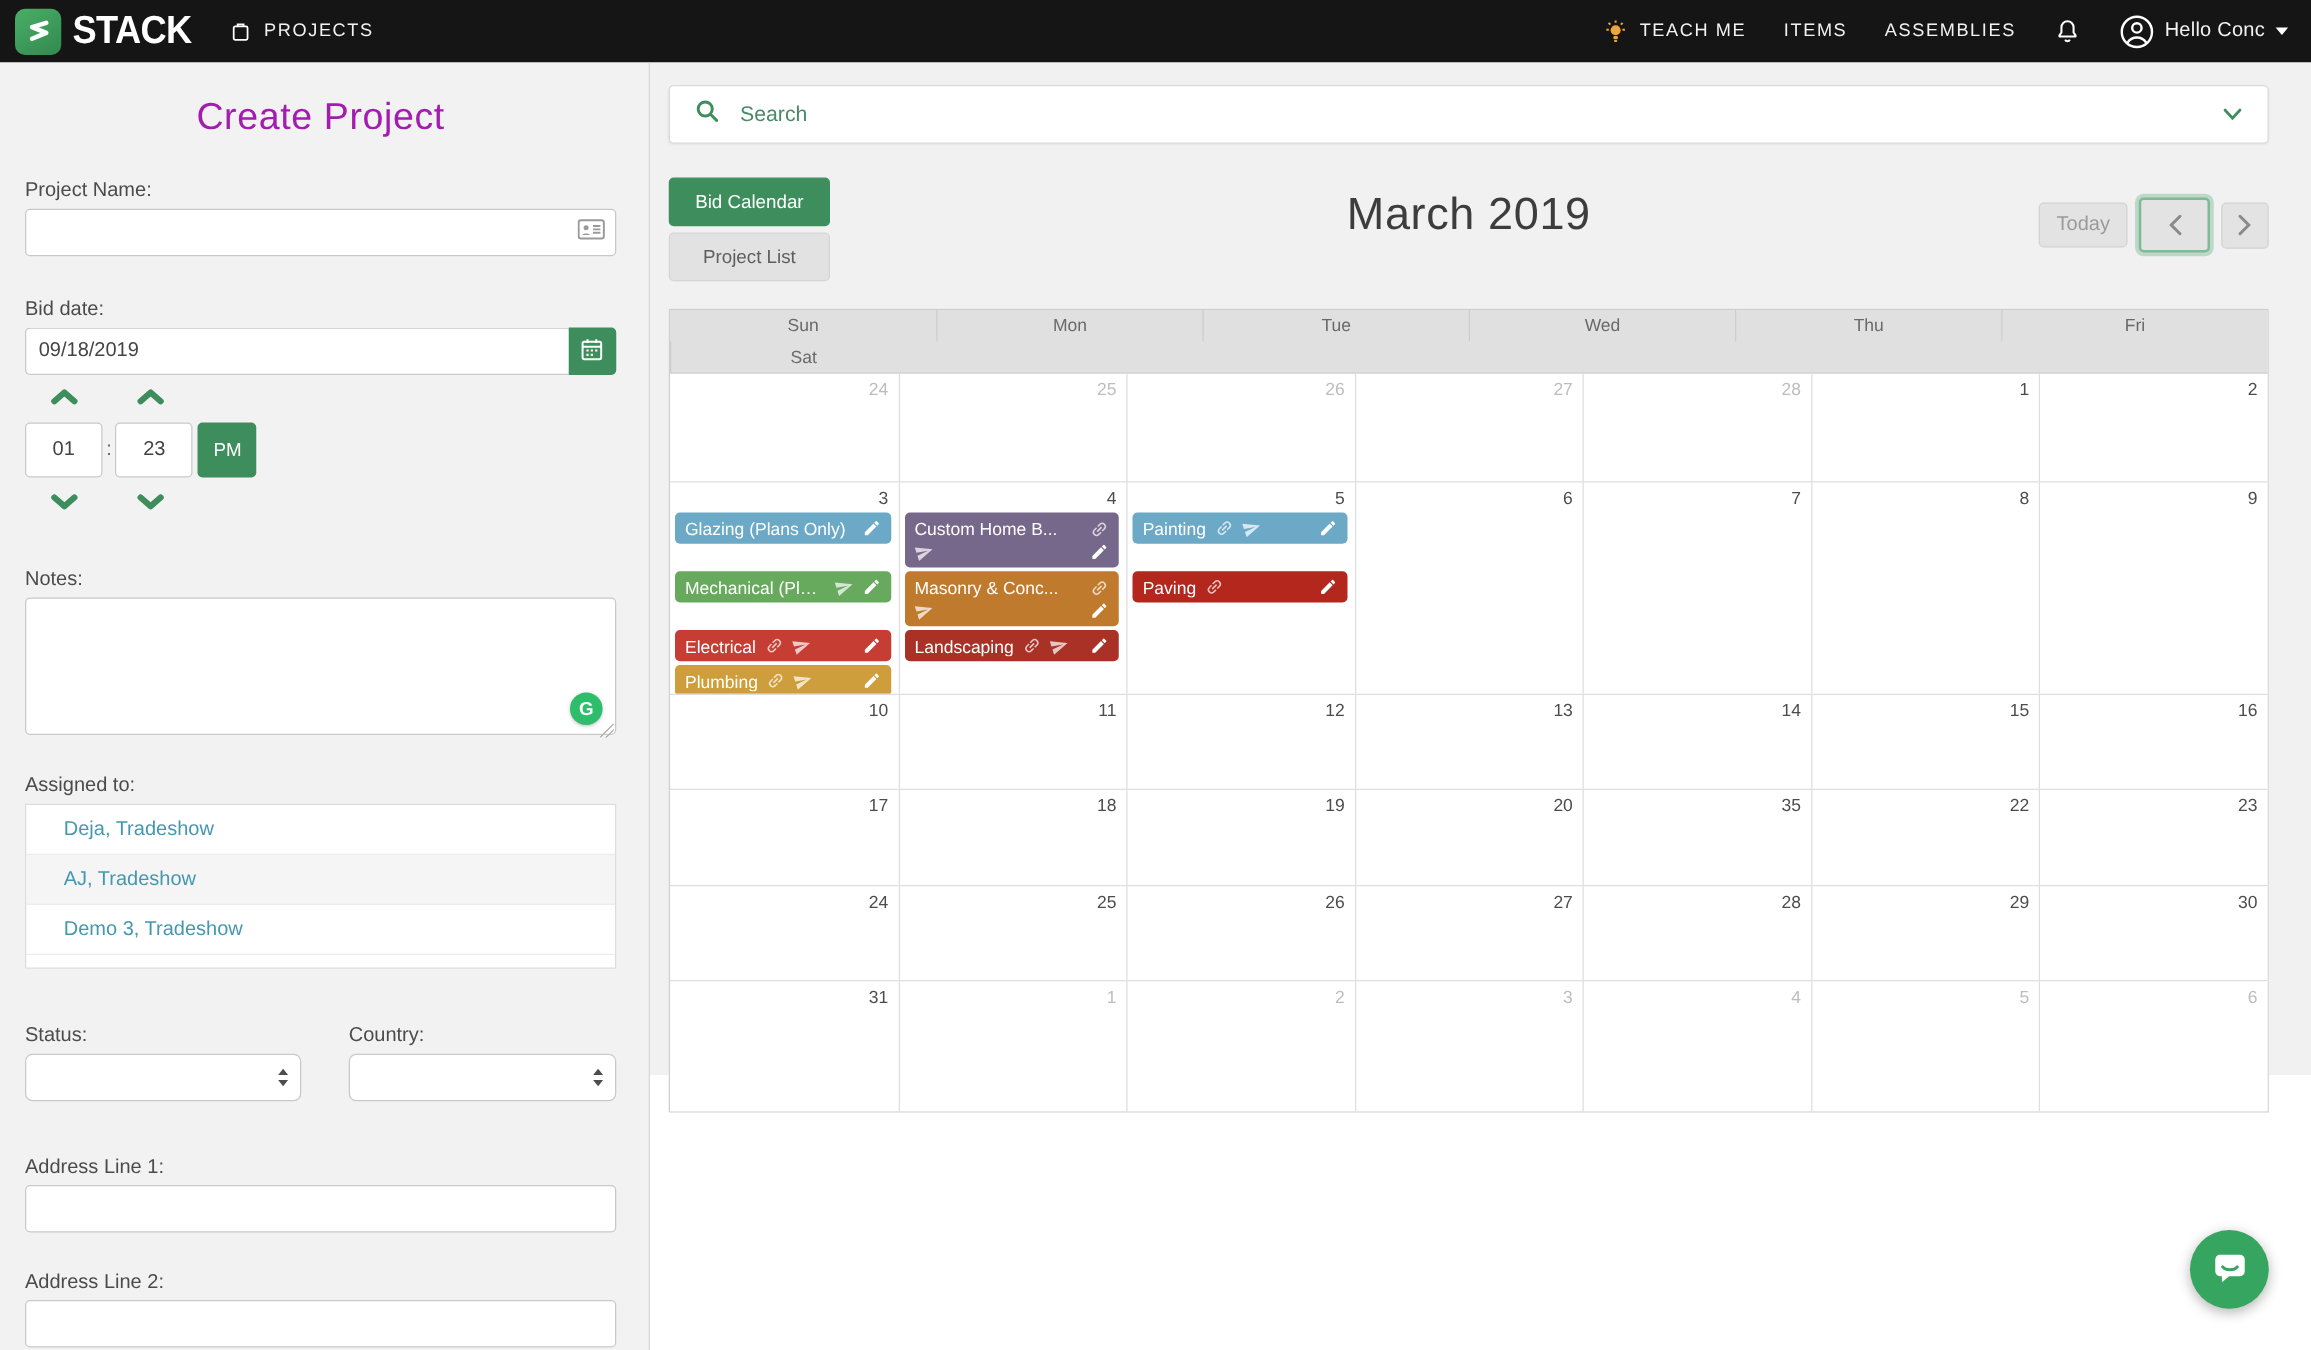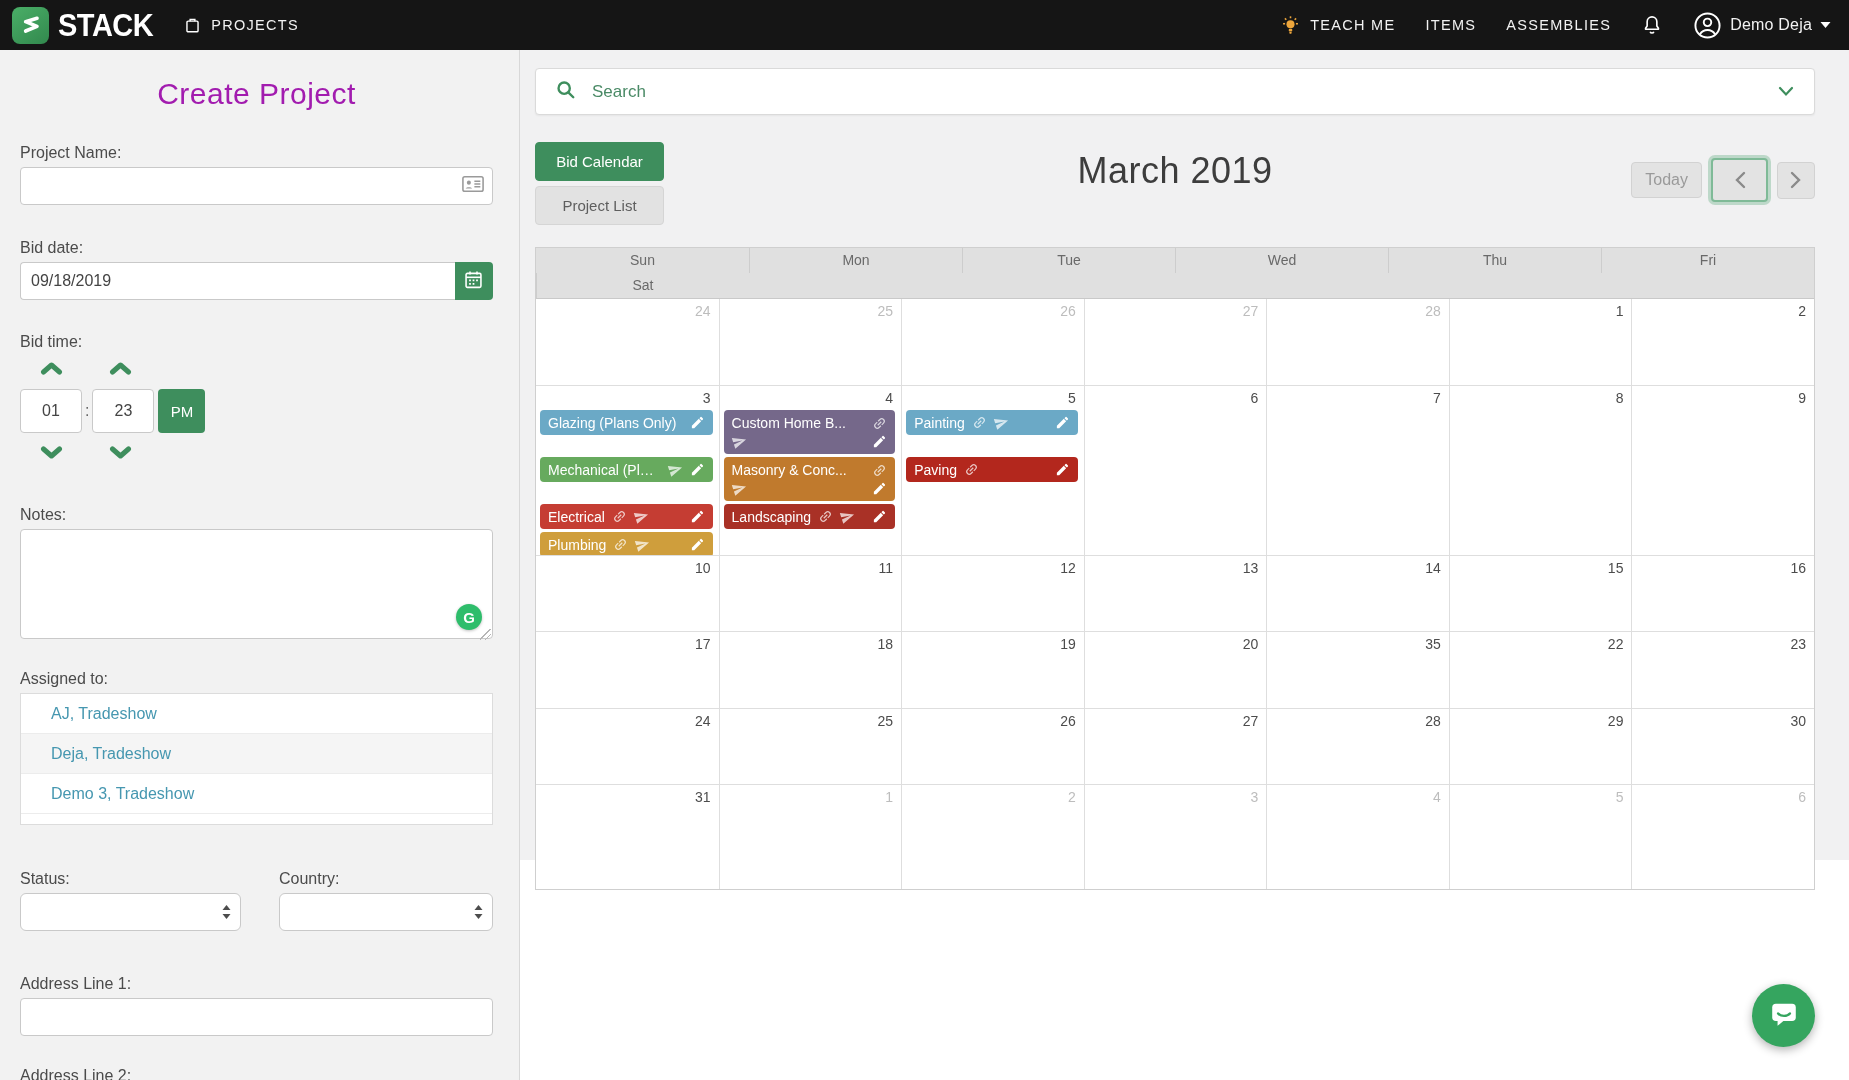--- a/index.html
+++ b/index.html
@@ -160,21 +160,21 @@
       </span>
     </div>
     <div class="nav-item nav-user">
       <span class="nav-icon">
         <svg width="29" height="29" viewBox="0 0 24 24" fill="none" stroke="#fff" stroke-width="1.6">
             <circle cx="12" cy="12" r="10"></circle>
             <circle cx="12" cy="9.4" r="3.1"></circle>
             <path d="M5.8 19.2a7.3 7.3 0 0 1 12.4 0"></path>
           </svg>
       </span>
-      <span>Demo Deja</span>
+      <span>Hello Conc</span>
       <span class="nav-icon">
         <svg width="11" height="8" viewBox="0 0 11 8">
             <path d="M0.5 1 L5.5 7 L10.5 1 Z" fill="#fff"></path>
           </svg>
       </span>
     </div>
   </div>
 </header>
 
 <div class="main">
@@ -203,21 +203,20 @@
           <svg width="21" height="21" viewBox="0 0 24 24" fill="none" stroke="#fff" stroke-width="1.8">
               <rect x="3.5" y="5" width="17" height="16" rx="1.5"></rect>
               <path d="M3.5 9.5h17"></path>
               <path d="M8 2.8v3.4M16 2.8v3.4"></path>
               <path d="M7 13h2M11 13h2M15 13h2M7 17h2M11 17h2" stroke-width="2"></path>
             </svg>
         </span>
       </button>
     </div>
 
-    <label class="fld-label lbl-bidtime">Bid time:</label>
     <div class="stepper-row">
       <button class="stepper">
         <span><svg width="23" height="15" viewBox="0 0 23 15" fill="none" stroke="#3e8e5d" stroke-width="5" stroke-linecap="round" stroke-linejoin="round">
               <path d="M3.5 11 L11.5 4 L19.5 11"></path>
             </svg></span>
       </button>
       <button class="stepper">
         <span><svg width="23" height="15" viewBox="0 0 23 15" fill="none" stroke="#3e8e5d" stroke-width="5" stroke-linecap="round" stroke-linejoin="round">
               <path d="M3.5 11 L11.5 4 L19.5 11"></path>
             </svg></span>
@@ -244,22 +243,22 @@
 
     <label class="fld-label lbl-notes">Notes:</label>
     <div class="notes-wrap">
       <textarea class="notes-area" style=""></textarea>
       <span class="grammarly">G</span>
       <span class="resize-handle"></span>
     </div>
 
     <label class="fld-label lbl-assigned">Assigned to:</label>
     <ul class="assignee-list">
+      <li>Deja, Tradeshow</li>
       <li>AJ, Tradeshow</li>
-      <li>Deja, Tradeshow</li>
       <li>Demo 3, Tradeshow</li>
     </ul>
 
     <div class="two-col">
       <div class="col-status">
         <label class="fld-label">Status:</label>
         <div class="select-box">
           <span class="select-spin">
             <svg width="11" height="18" viewBox="0 0 11 18">
                 <path d="M5.5 2 L9.5 7 H1.5 Z" fill="#4d4d4d"></path>

